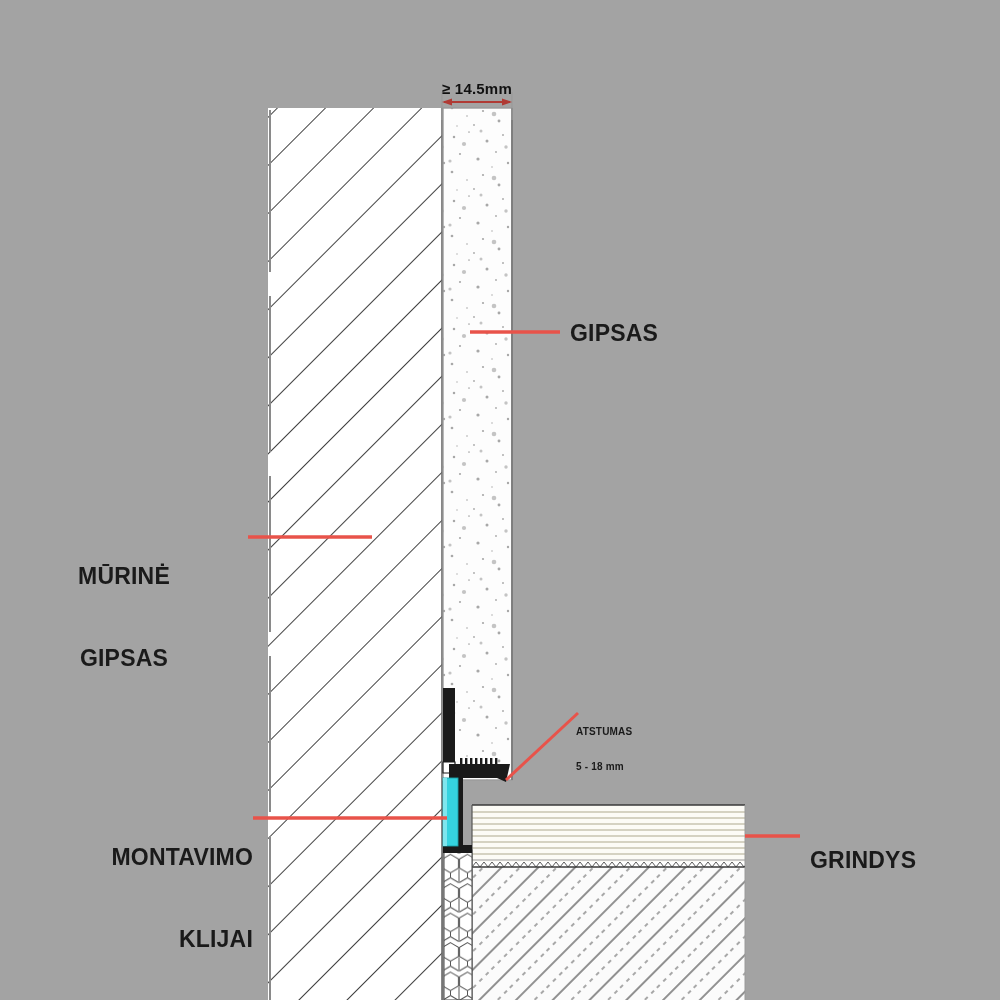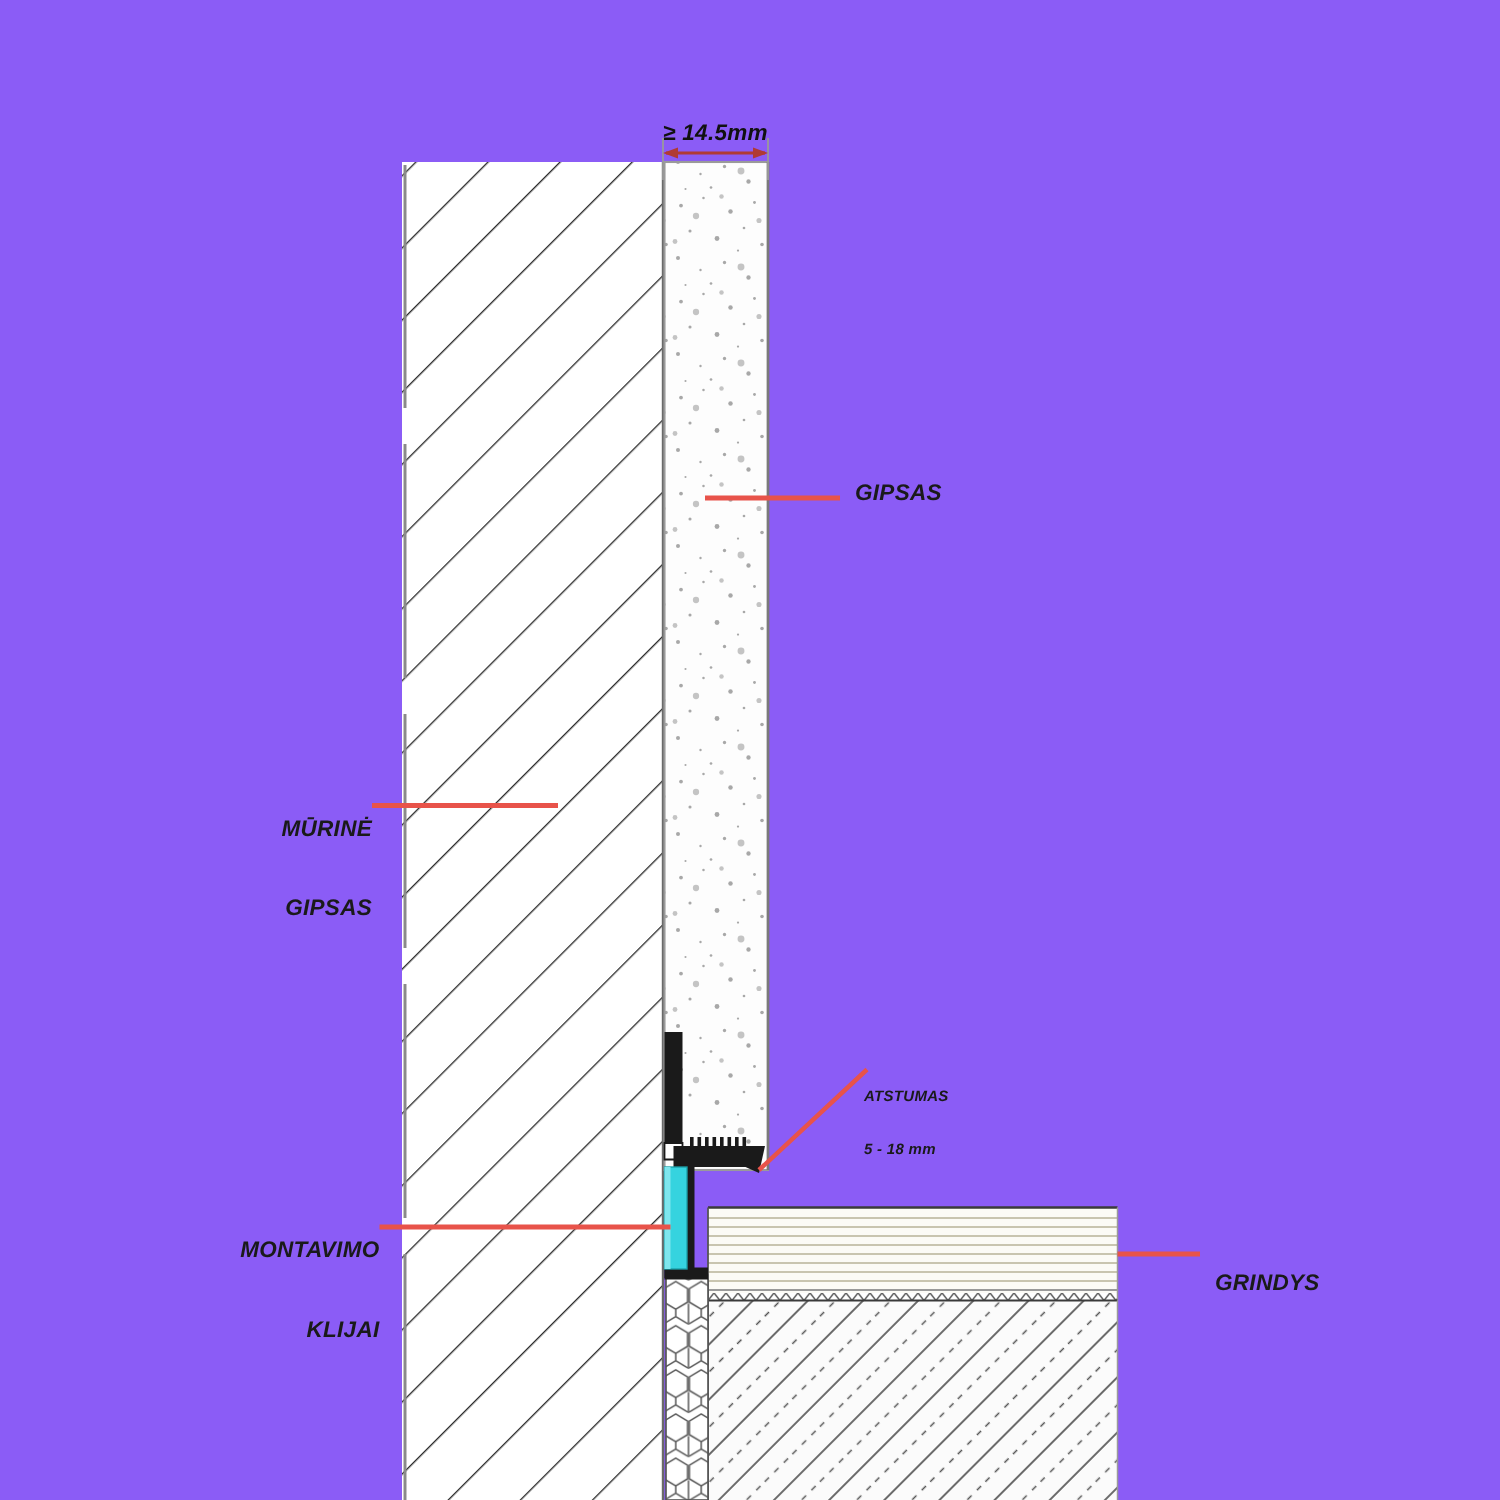--- a/index.html
+++ b/index.html
@@ -10,41 +10,40 @@
   body {
     width: 1000px;
     height: 1000px;
     font-family: "Liberation Sans", sans-serif;
     overflow: hidden;
   }
   #stage {
     position: relative;
     width: 1000px;
     height: 1000px;
-    background: #8b5cf6;
-    font-style: italic;
+    background: #a3a3a3;
   }
   svg.drawing {
     position: absolute;
     left: 0;
     top: 0;
     width: 1000px;
     height: 1000px;
     display: block;
   }
   .lbl {
     position: absolute;
     font-family: "Liberation Sans", sans-serif;
     color: #1a1a1a;
     white-space: pre;
     line-height: 1.18;
     letter-spacing: 0.2px;
   }
   .lbl-big {
-    font-size: 15px;
+    font-size: 23px;
     font-weight: 700;
   }
   .lbl-med {
     font-size: 10px;
     font-weight: 600;
   }
   .lbl-dim {
     font-size: 15px;
     font-weight: 700;
     color: #111111;
@@ -219,21 +218,21 @@
       <line x1="253" y1="818" x2="447" y2="818"></line>
       <line x1="745" y1="836" x2="800" y2="836"></line>
       <line x1="506" y1="780" x2="578" y2="713" stroke-width="3"></line>
     </g>
   </svg>
 
   <div class="lbl lbl-dim ta-center" style="left:407px; top:80px; width:140px;">≥ 14.5mm</div>
 
   <div class="lbl lbl-big ta-left" style="left:570px; top:320px;">GIPSAS</div>
 
-  <div class="lbl lbl-big ta-right" style="left:0px; top:509px; width:248px;">
+  <div class="lbl lbl-big ta-right" style="left:0px; top:509px; width:248px;text-align:center;">
     <div>MŪRINĖ</div>
     <div>GIPSAS</div>
   </div>
 
   <div class="lbl lbl-med ta-left" style="left:576px; top:702px;">
     <div>ATSTUMAS</div>
     <div>5 - 18 mm</div>
   </div>
 
   <div class="lbl lbl-big ta-right" style="left:0px; top:790px; width:253px;">

